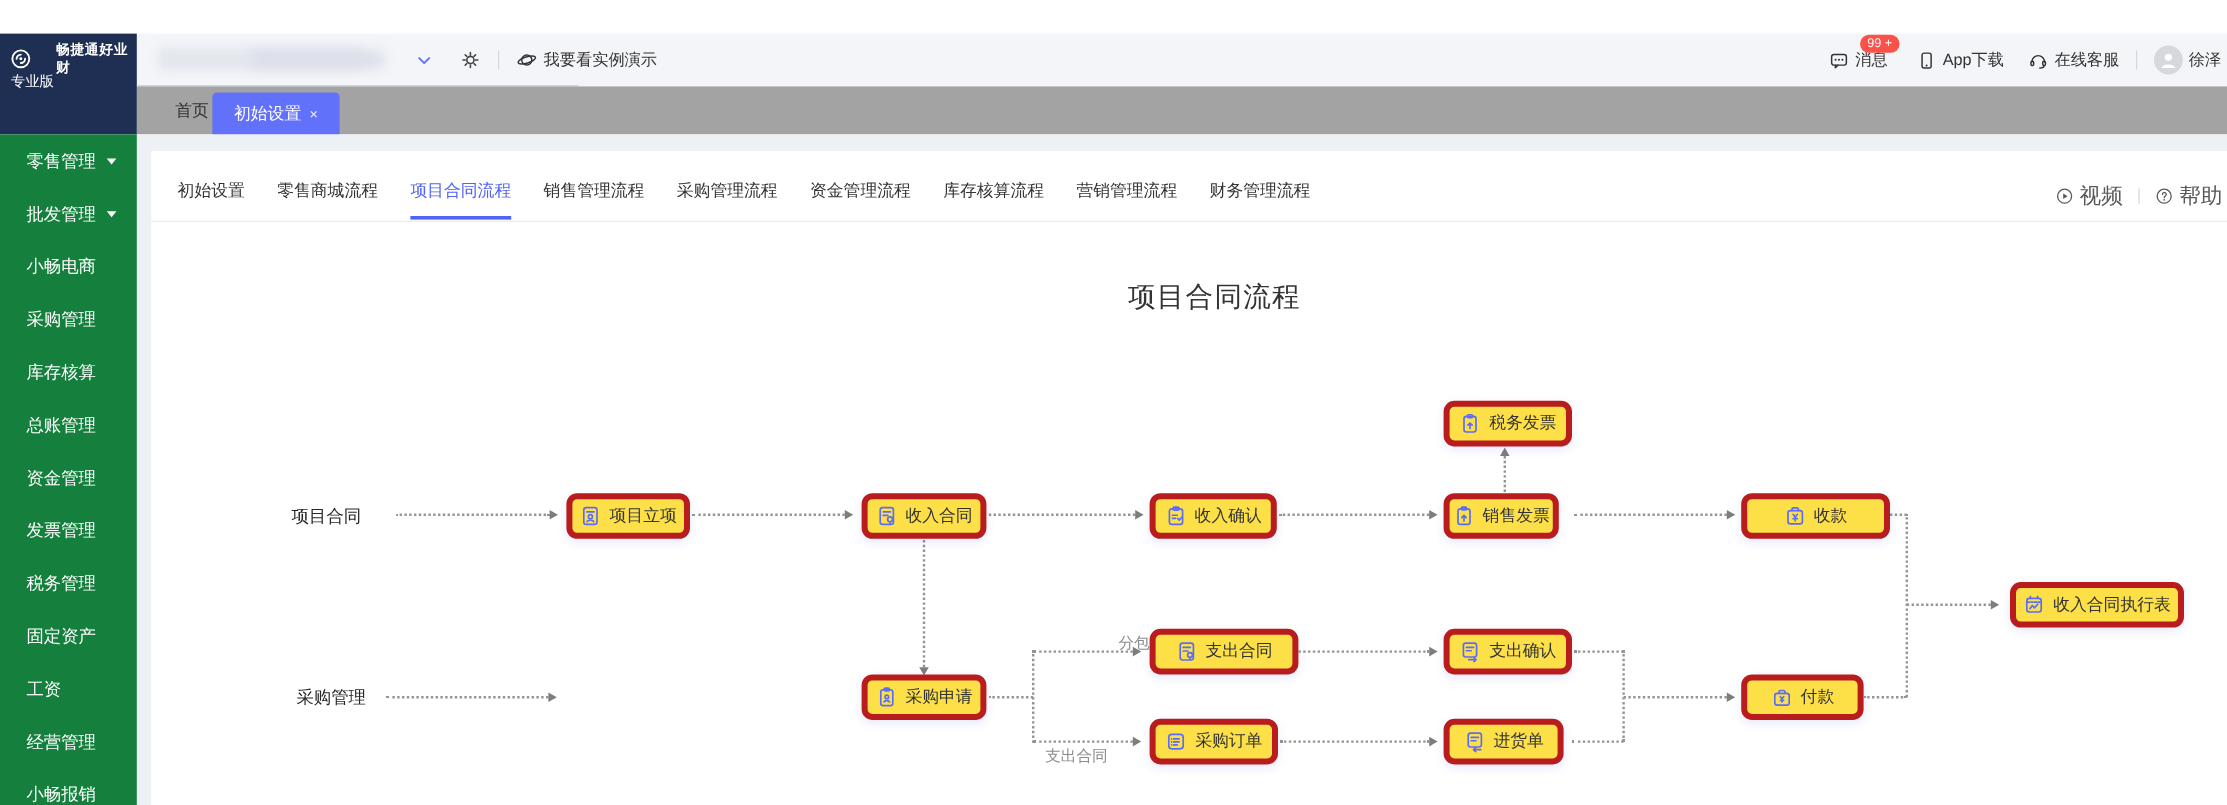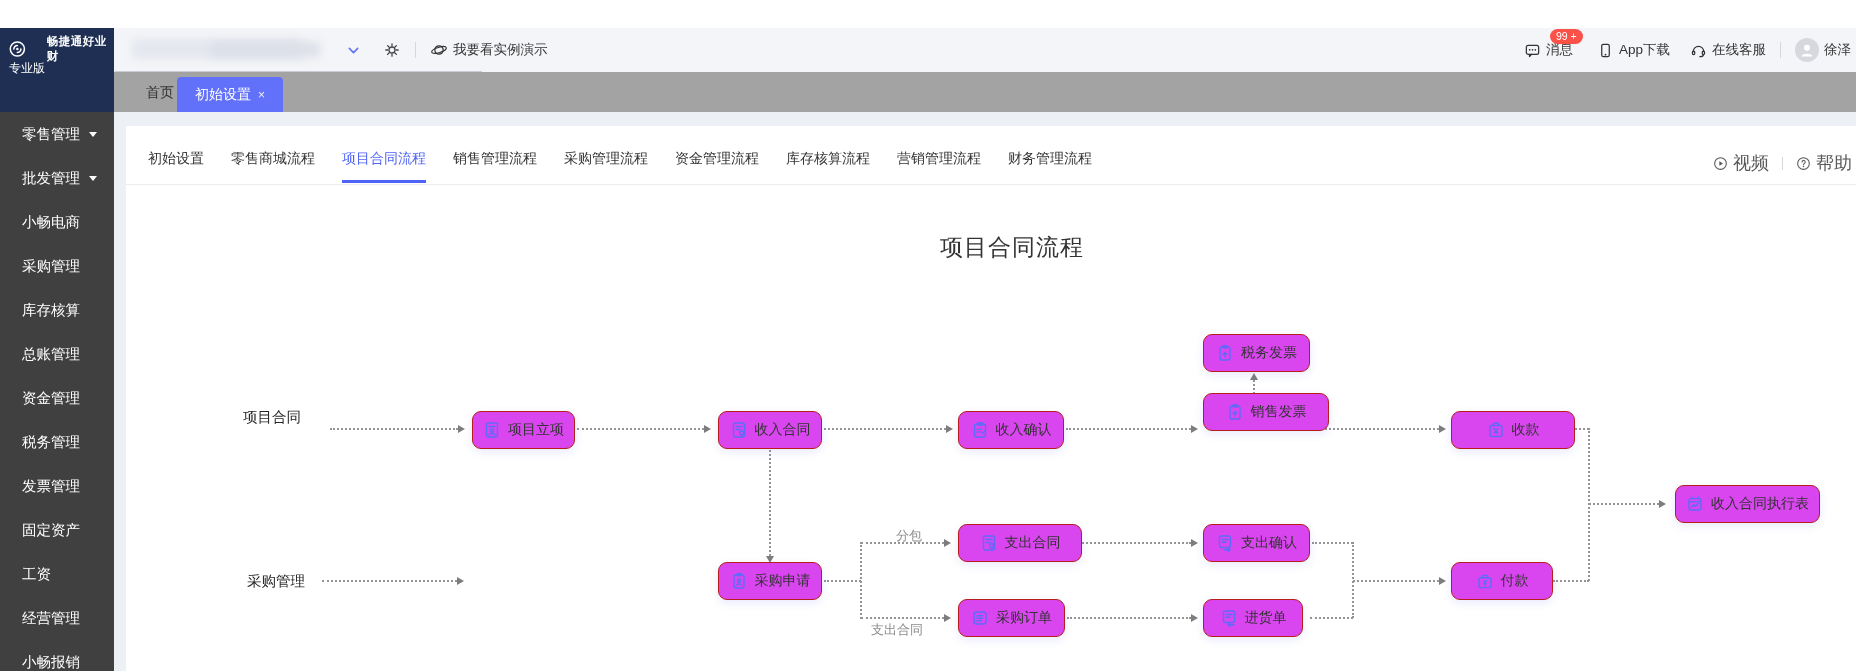--- a/index.html
+++ b/index.html
@@ -28,39 +28,39 @@
            line-height:15px; padding:0 6px; border-radius:8px; white-space:nowrap; }
   .msg-wrap { position:relative; }
   .avatar { width:24px; height:24px; border-radius:50%; background:#d6d8dd; display:flex; align-items:center; justify-content:center; }
   
   .wtab-row { position:absolute; left:114px; top:72px; right:0; height:40px; background:#a3a3a3; }
   .wtab-home { position:absolute; left:14px; top:0; height:40px; line-height:40px; padding:0 18px; font-size:14px; color:#333; cursor:pointer; }
   .wtab-active { position:absolute; left:63px; top:5px; height:35px; width:106px; background:#6271fa; border-radius:4px 4px 0 0;
                  color:#fff; font-size:14px; display:flex; align-items:center; justify-content:center; gap:7px; cursor:pointer; }
   .wtab-close { font-size:12px; line-height:1; cursor:pointer; opacity:.9; }
   
-  .sidebar { position:absolute; left:0; top:112px; width:114px; bottom:0; background:#404040; z-index:5; }
+  .sidebar { position:absolute; left:0; top:112px; width:114px; bottom:0; background:#15803d; z-index:5; }
   .side-item { height:44px; display:flex; align-items:center; padding-left:22px; color:#fff; font-size:14.5px; cursor:pointer; }
   .tri-down { width:0; height:0; border-left:4.5px solid transparent; border-right:4.5px solid transparent;
               border-top:5.5px solid #fff; margin-left:9px; }
   
   .workspace { position:absolute; left:114px; top:112px; right:0; bottom:0; background:#edf0f4; }
   .card { position:absolute; left:126px; top:126px; right:0; bottom:0; background:#fff; }
   .tabbar-line { position:absolute; left:126px; top:184px; right:0; height:1px; background:#ececf1; z-index:1; }
   .flow-tabs { position:absolute; left:148px; top:150px; display:flex; z-index:2; }
   .flow-tab { font-size:14px; color:#333; margin-right:27px; padding-bottom:12px; cursor:pointer; }
   .flow-tab.active { color:#4f63f6; border-bottom:3px solid #4f63f6; }
   .tab-tools { position:absolute; right:4px; top:151px; display:flex; align-items:center; gap:5px; font-size:18px; color:#595959; z-index:2; }
   .tab-tools .vdiv { margin:0 8px; }
   
   .flow-title { position:absolute; left:1012px; top:232px; transform:translateX(-50%);
                 font-size:23px; font-weight:500; color:#333; letter-spacing:1px; }
   .lane-label { position:absolute; font-size:14.5px; color:#262626; }
   .small-label { position:absolute; font-size:13px; color:#8c8c8c; }
-  .fnode { position:absolute; height:38px; background:#d946ef; border:1px solid #b91c1c; border-radius:9px;
+  .fnode { position:absolute; height:38px; background:#fde047; border:5px solid #b91c1c; border-radius:9px;
            box-shadow:0 3px 8px rgba(90,105,240,.14); display:flex; align-items:center; justify-content:center;
            gap:7px; font-size:14px; color:#333; cursor:pointer; z-index:2; }
   .nicon { width:18px; height:18px; flex:0 0 18px; }
   .dot-h { position:absolute; height:0; border-top:2px dotted #949494; }
   .dot-v { position:absolute; width:0; border-left:2px dotted #949494; }
   .arr { position:absolute; width:0; height:0; }
   .arr.r { border-left:7px solid #7d7d7d; border-top:4px solid transparent; border-bottom:4px solid transparent; }
   .arr.u { border-bottom:7px solid #7d7d7d; border-left:4px solid transparent; border-right:4px solid transparent; }
   .arr.d { border-top:7px solid #7d7d7d; border-left:4px solid transparent; border-right:4px solid transparent; }
   svg.ico { display:block; }
@@ -302,24 +302,24 @@
   <div class="side-item">
       <span>库存核算</span>
     </div>
   <div class="side-item">
       <span>总账管理</span>
     </div>
   <div class="side-item">
       <span>资金管理</span>
     </div>
   <div class="side-item">
+      <span>发票管理</span>
+    </div>
+  <div class="side-item">
       <span>税务管理</span>
-    </div>
-  <div class="side-item">
-      <span>发票管理</span>
     </div>
   <div class="side-item">
       <span>固定资产</span>
     </div>
   <div class="side-item">
       <span>工资</span>
     </div>
   <div class="side-item">
       <span>经营管理</span>
     </div>
@@ -350,23 +350,23 @@
   <span>视频</span>
   <div class="vdiv" style="height:13px"></div>
   <svg class="ico" width="15" height="15">
       <use href="#sym-help"></use>
     </svg>
   <span>帮助</span>
 </div>
 
 <div class="flow-title">项目合同流程</div>
 
-<div class="lane-label" style="left:243px;top:408px">项目合同</div>
+<div class="lane-label" style="left:243px;top:421px">项目合同</div>
 <div class="lane-label" style="left:247px;top:572px">采购管理</div>
-<div class="small-label" style="left:896px;top:527px">分包</div>
+<div class="small-label" style="left:932px;top:527px">分包</div>
 <div class="small-label" style="left:871px;top:621px">支出合同</div>
 
 <div class="dot-h" style="left:330px;top:428px;width:128px"></div>
 <div class="arr r" style="left:458px;top:425px"></div>
 <div class="dot-h" style="left:577px;top:428px;width:127px"></div>
 <div class="arr r" style="left:704px;top:425px"></div>
 <div class="dot-h" style="left:824px;top:428px;width:122px"></div>
 <div class="arr r" style="left:946px;top:425px"></div>
 <div class="dot-h" style="left:1066px;top:428px;width:125px"></div>
 <div class="arr r" style="left:1191px;top:425px"></div>
@@ -416,21 +416,21 @@
       <use href="#sym-clipboard-check"></use>
     </svg>
     <span>收入确认</span>
   </div>
 <div class="fnode" style="left:1203px;top:334px;width:107px">
     <svg class="nicon">
       <use href="#sym-invoice-up"></use>
     </svg>
     <span>税务发票</span>
   </div>
-<div class="fnode" style="left:1203px;top:393px;width:126px">
+<div class="fnode" style="left:1203px;top:411px;width:96px">
     <svg class="nicon">
       <use href="#sym-invoice-up"></use>
     </svg>
     <span>销售发票</span>
   </div>
 <div class="fnode" style="left:1451px;top:411px;width:124px">
     <svg class="nicon">
       <use href="#sym-cash-receive"></use>
     </svg>
     <span>收款</span>

